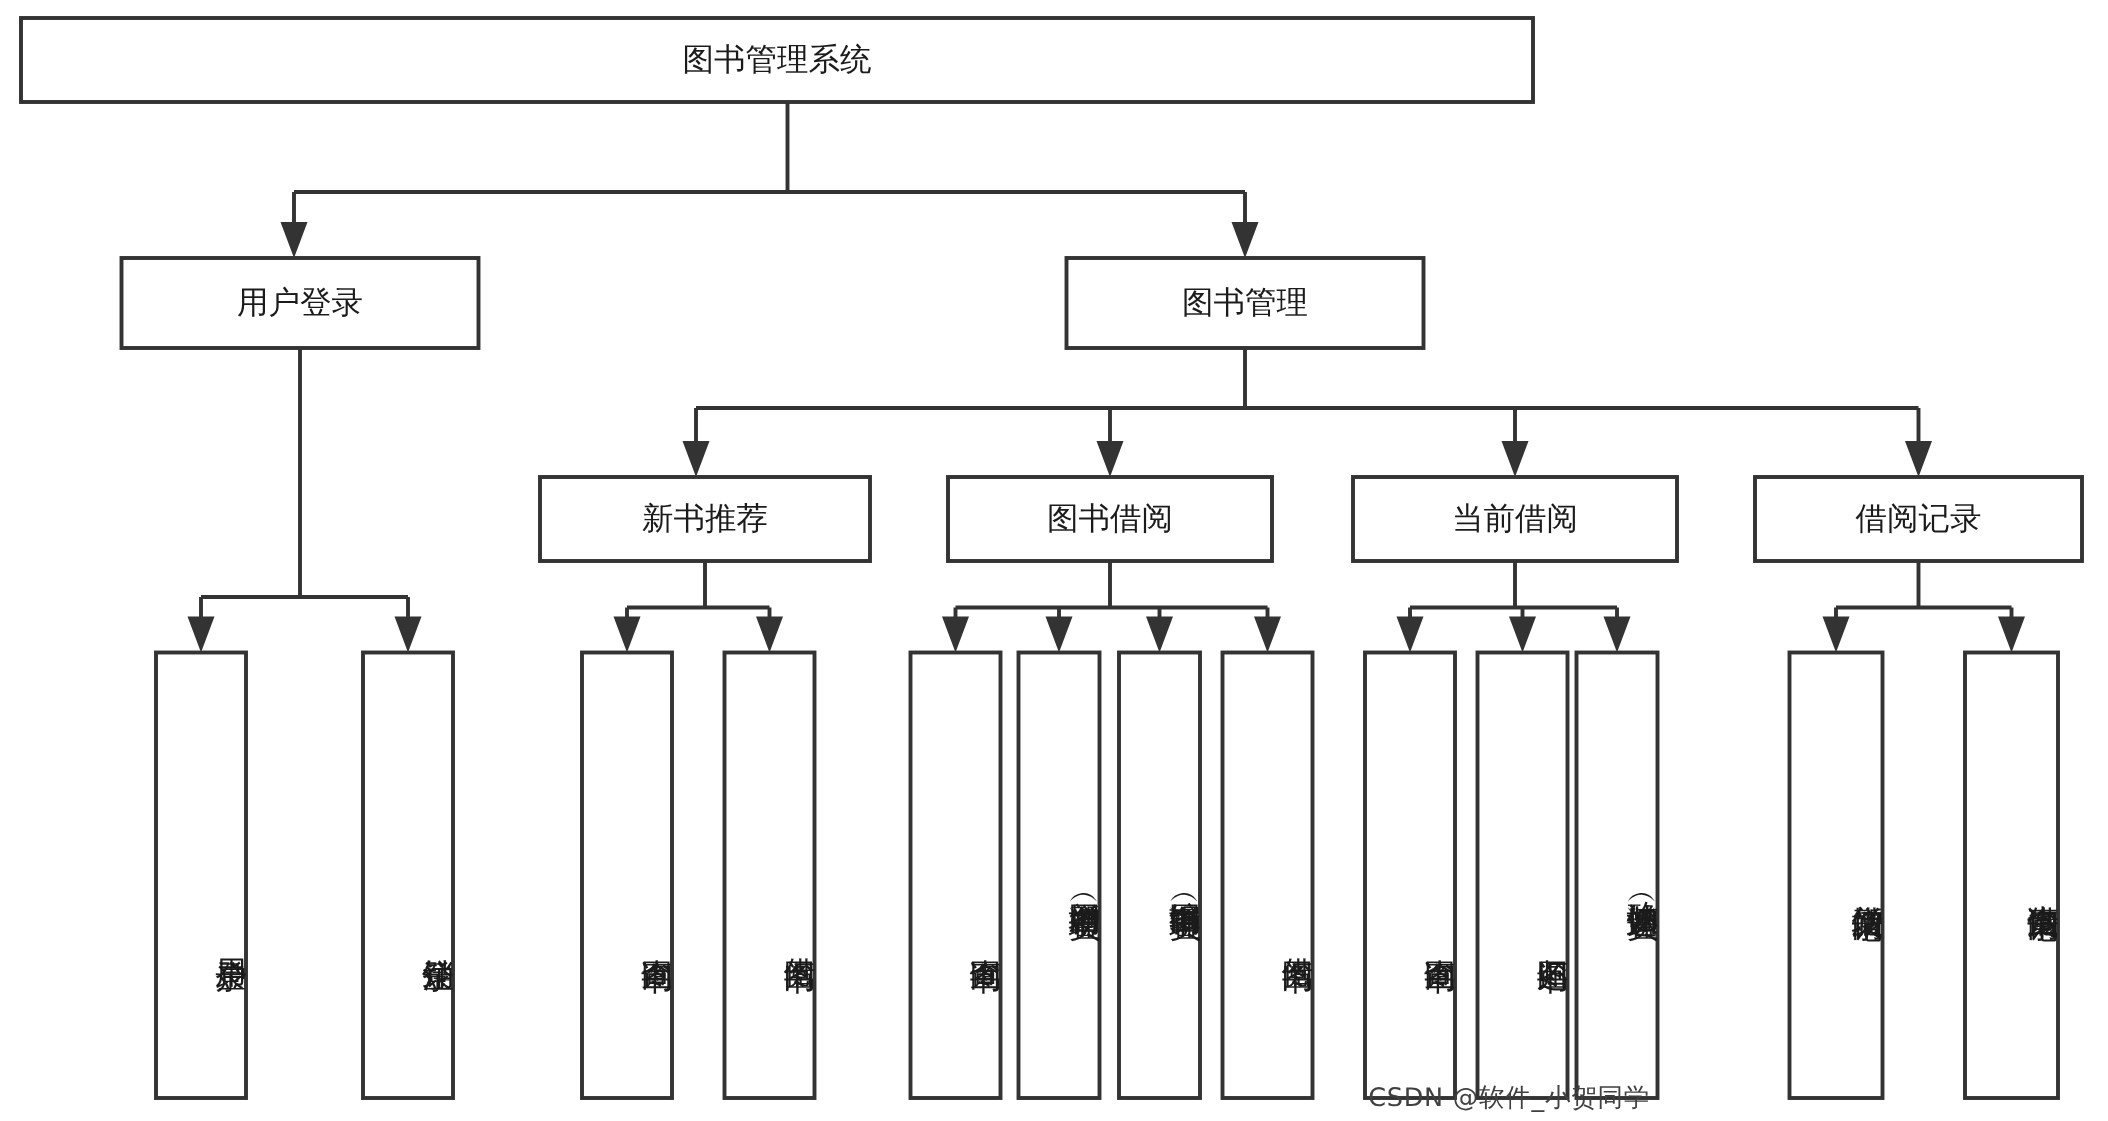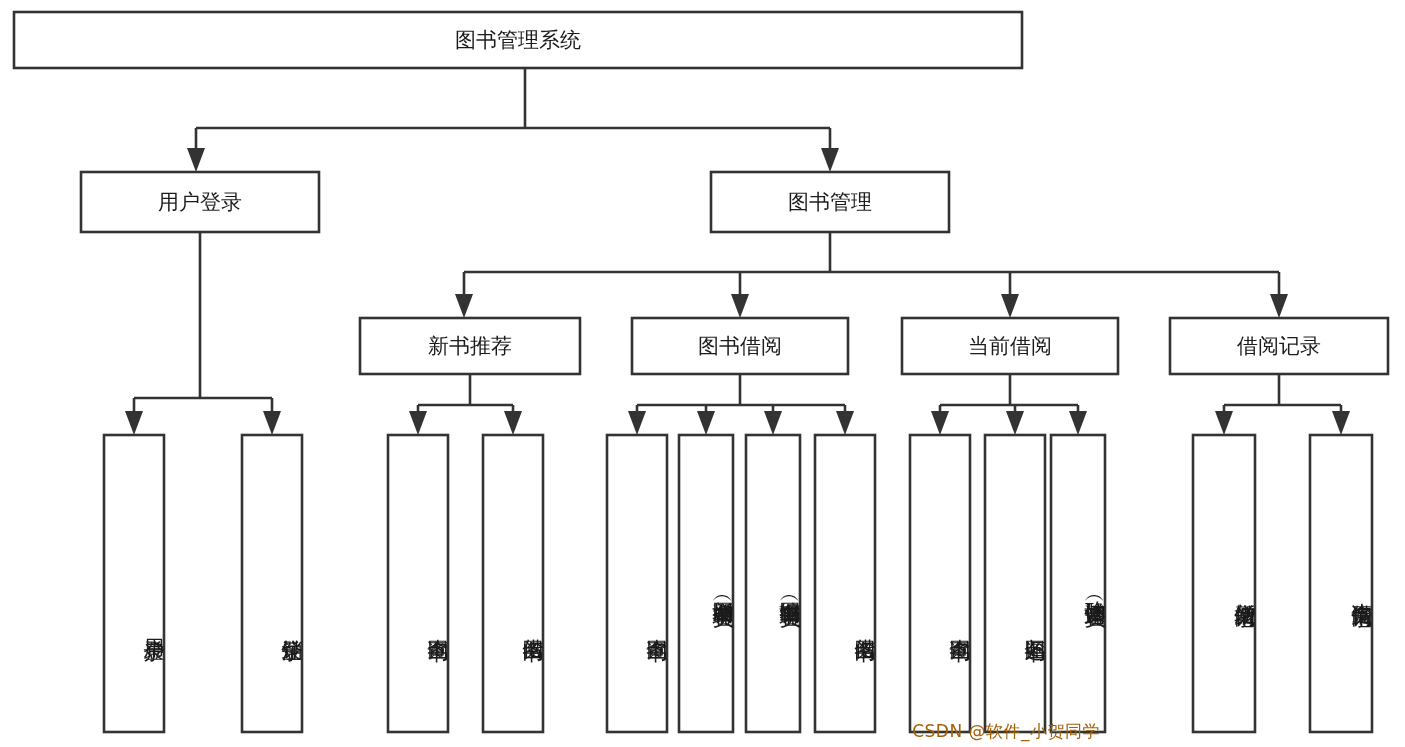--- a/index.html
+++ b/index.html
@@ -61,21 +61,21 @@
     white-space: nowrap;
     pointer-events: none;
     text-align: center;
   }
   #watermark {
     position: absolute;
     right: 12px;
     bottom: 4px;
     font-family: "DejaVu Sans", "Liberation Sans", sans-serif;
     font-size: 17px;
-    color: #a16207;
+    color: #404040;
     white-space: nowrap;
     letter-spacing: 0.5px;
   }
 </style>
 </head>
 <body>
 
 <div id="diagram-root">
 
   <svg class="flow" viewBox="0 0 1405 747">

